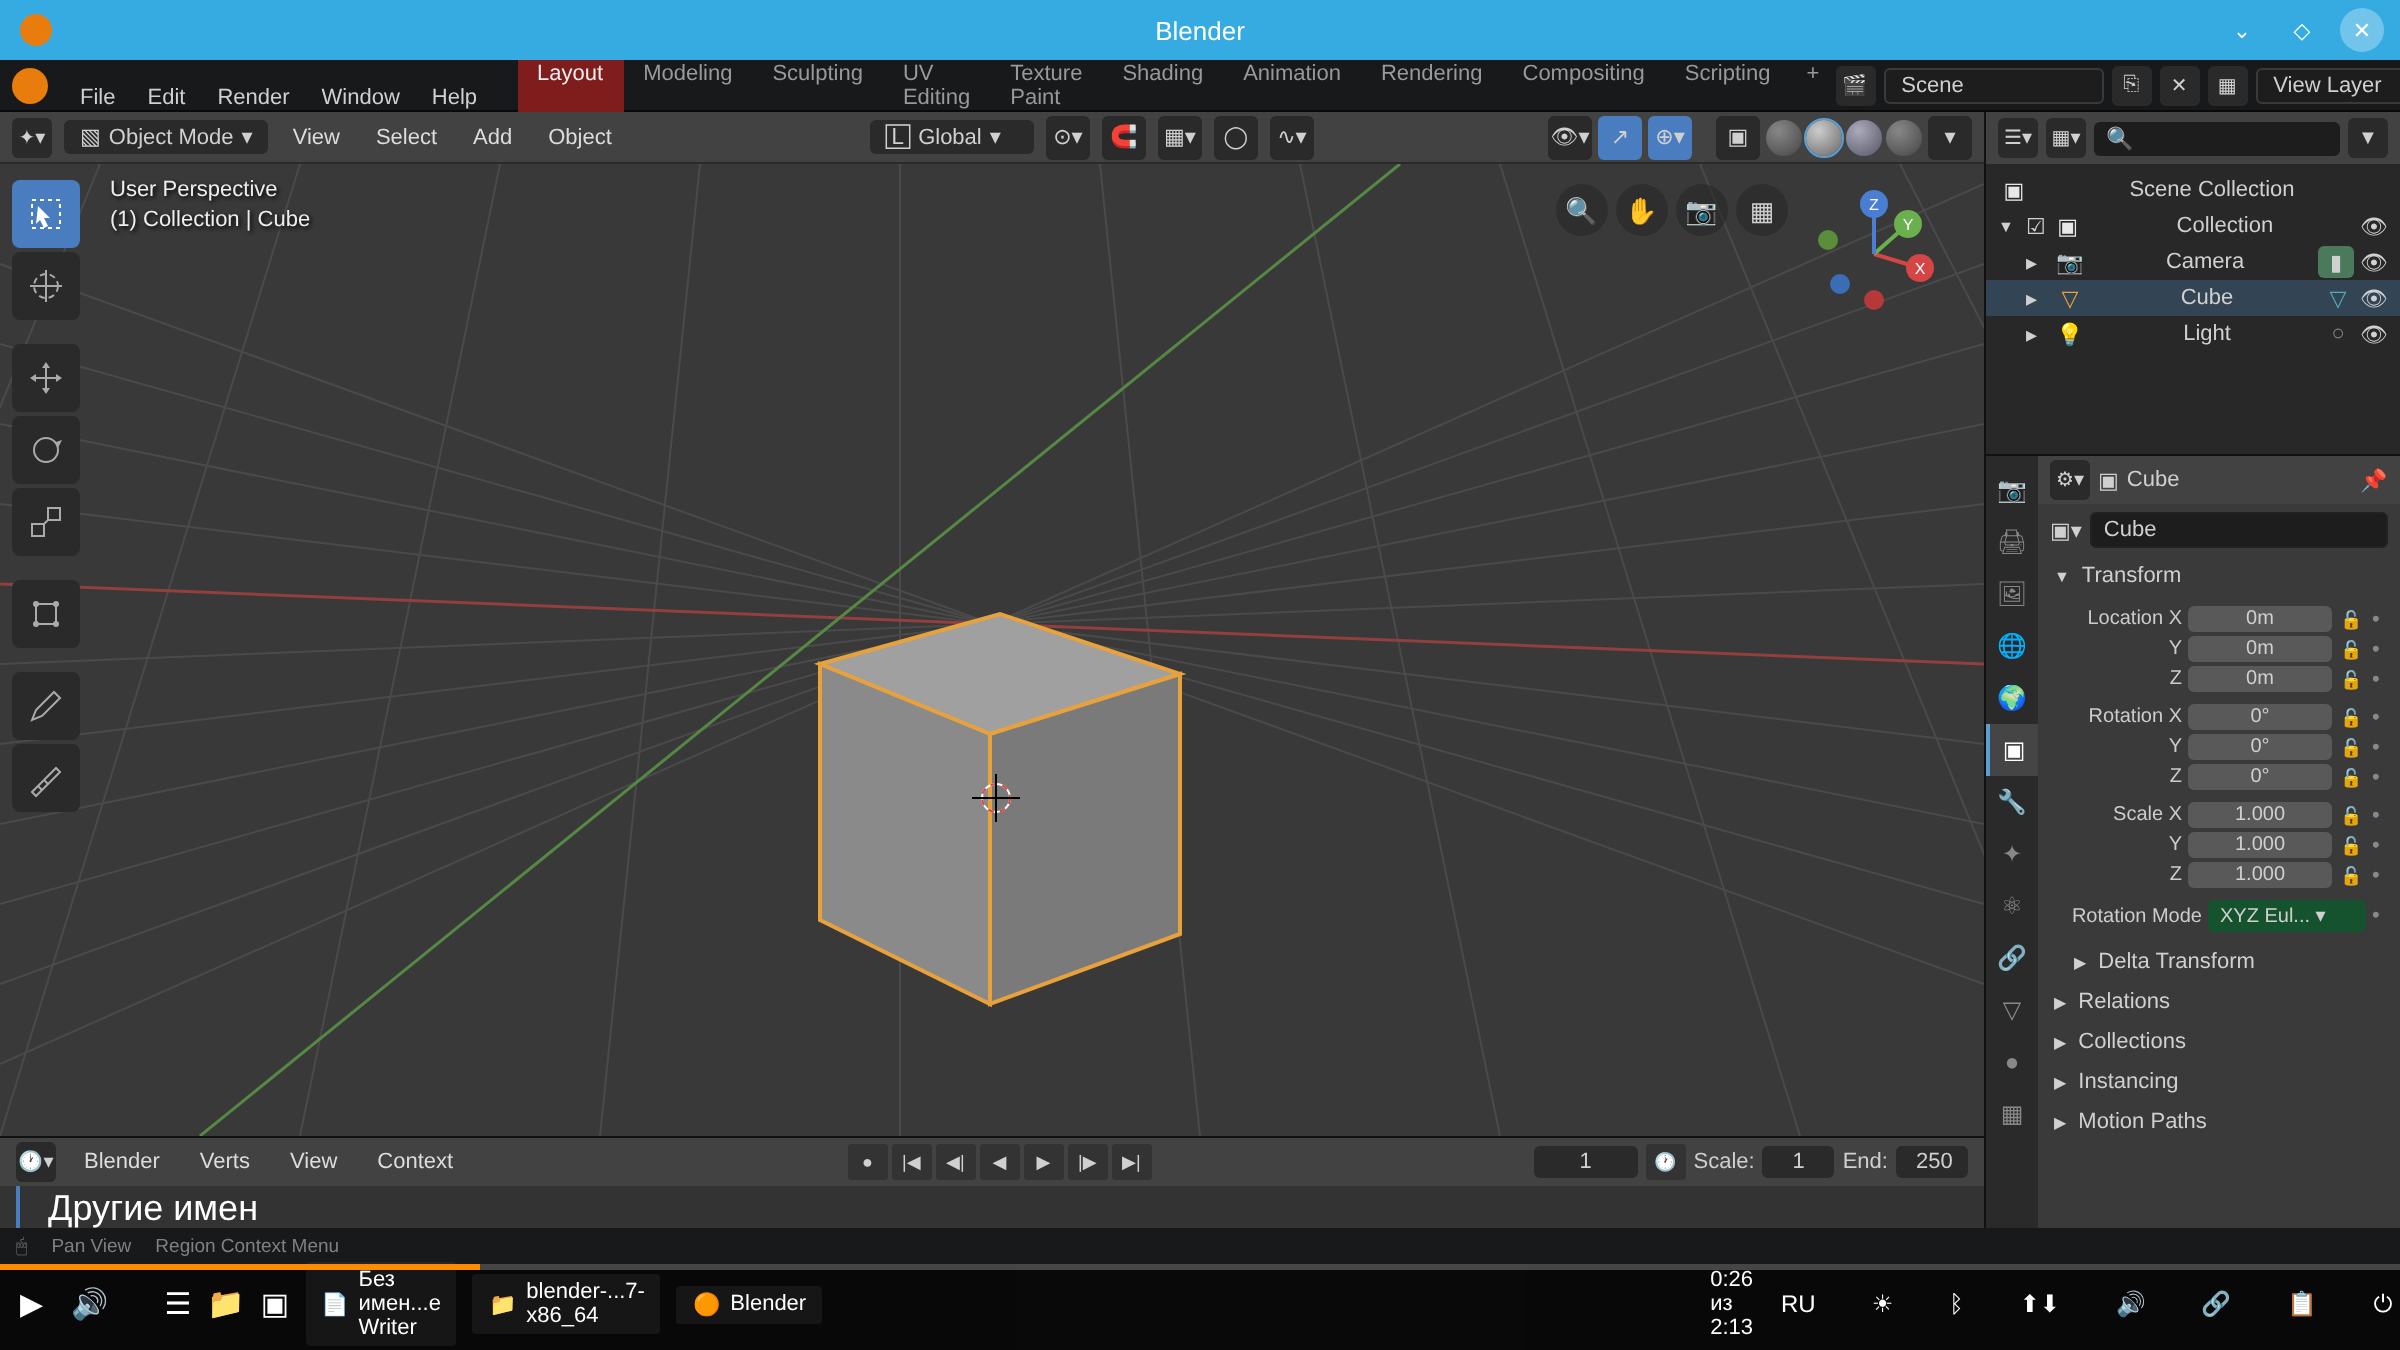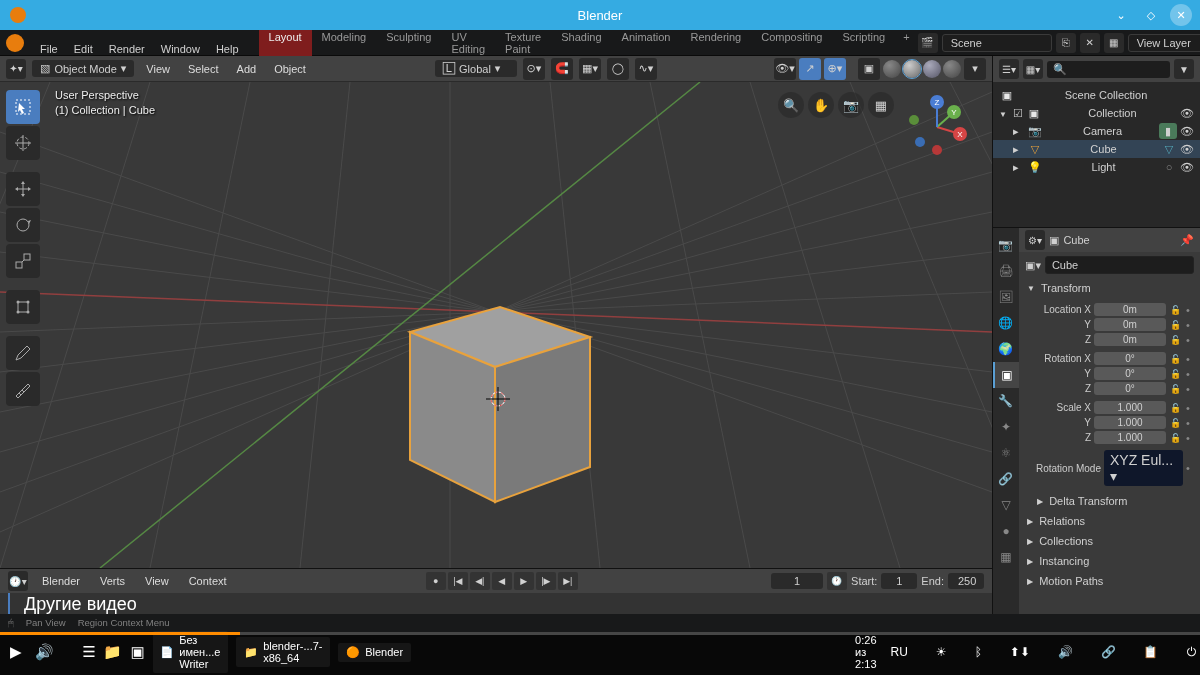--- a/index.html
+++ b/index.html
@@ -94,21 +94,21 @@
 .prop-name-row { padding: 4px 6px; display: flex; align-items: center; gap: 4px; }
 .prop-name-field { flex: 1; background: #1d1d1d; border: 1px solid #222; padding: 2px 6px; border-radius: 3px; }
 .panel-header { padding: 4px 8px; background: #3a3a3a; cursor: pointer; display: flex; align-items: center; gap: 4px; }
 .panel-header.sub { padding-left: 18px; }
 .panel-body { padding: 4px 8px; }
 .prop-row { display: flex; align-items: center; padding: 1px 0; gap: 3px; }
 .prop-label { width: 64px; text-align: right; font-size: 10px; color: #ccc; }
 .prop-value { flex: 1; background: #595959; border-radius: 3px; padding: 1px 0; text-align: center; font-size: 10px; }
 .prop-lock { width: 14px; font-size: 9px; color: #aaa; text-align: center; }
 .prop-dot { width: 6px; color: #888; }
-.prop-select { flex: 1; background: #0f172a; border-radius: 3px; padding: 2px 6px; font-size: 14px; }
+.prop-select { flex: 1; background: #14532d; border-radius: 3px; padding: 2px 6px; font-size: 10px; }
 
 
 .statusbar { height: 18px; background: #18191a; display: flex; align-items: center; padding: 0 8px; font-size: 9.5px; color: #808080; justify-content: space-between; }
 .status-left { display: flex; gap: 12px; }
 .status-right { }
 
 
 .video-overlay { position: absolute; left: 0; right: 0; bottom: 0; height: 43px; background: rgba(0,0,0,0.75); }
 .video-label { position: absolute; left: 24px; bottom: 60px; color: #fff; font-size: 18px; }
 .progress { position: absolute; top: 0; left: 0; right: 0; height: 3px; background: rgba(255,255,255,0.25); }
@@ -350,21 +350,21 @@
           <div class="pb-btn">|◀</div>
           <div class="pb-btn">◀|</div>
           <div class="pb-btn">◀</div>
           <div class="pb-btn">▶</div>
           <div class="pb-btn">|▶</div>
           <div class="pb-btn">▶|</div>
         </div>
         <div class="frame-ctrl">
           <div class="frame-box">1</div>
           <div class="pb-btn">🕐</div>
-          <span>Start:</span>
+          <span>Scale:</span>
           <div class="frame-box" style="width:36px">1</div>
           <span>End:</span>
           <div class="frame-box" style="width:36px">250</div>
         </div>
       </div>
       <div class="timeline-track">
         <div class="timeline-marker"></div>
       </div>
     </div>
   </div>
@@ -540,21 +540,21 @@
 </div>
 
 <div class="statusbar">
   <div class="status-left">
     <span>🖱</span>
     <span>Pan View</span>
     <span>Region Context Menu</span>
   </div>
 </div>
 
-<div class="video-label">Другие видео</div>
+<div class="video-label">Другие имен</div>
 <div class="video-overlay">
   <div class="progress">
       <div class="progress-fill"></div>
     </div>
   <div class="video-ctrl">
     <span class="vc-btn">▶</span>
     <span class="vc-btn">🔊</span>
     <div class="taskbar-apps">
       <span class="vc-btn">☰</span>
       <span class="vc-btn">📁</span>

